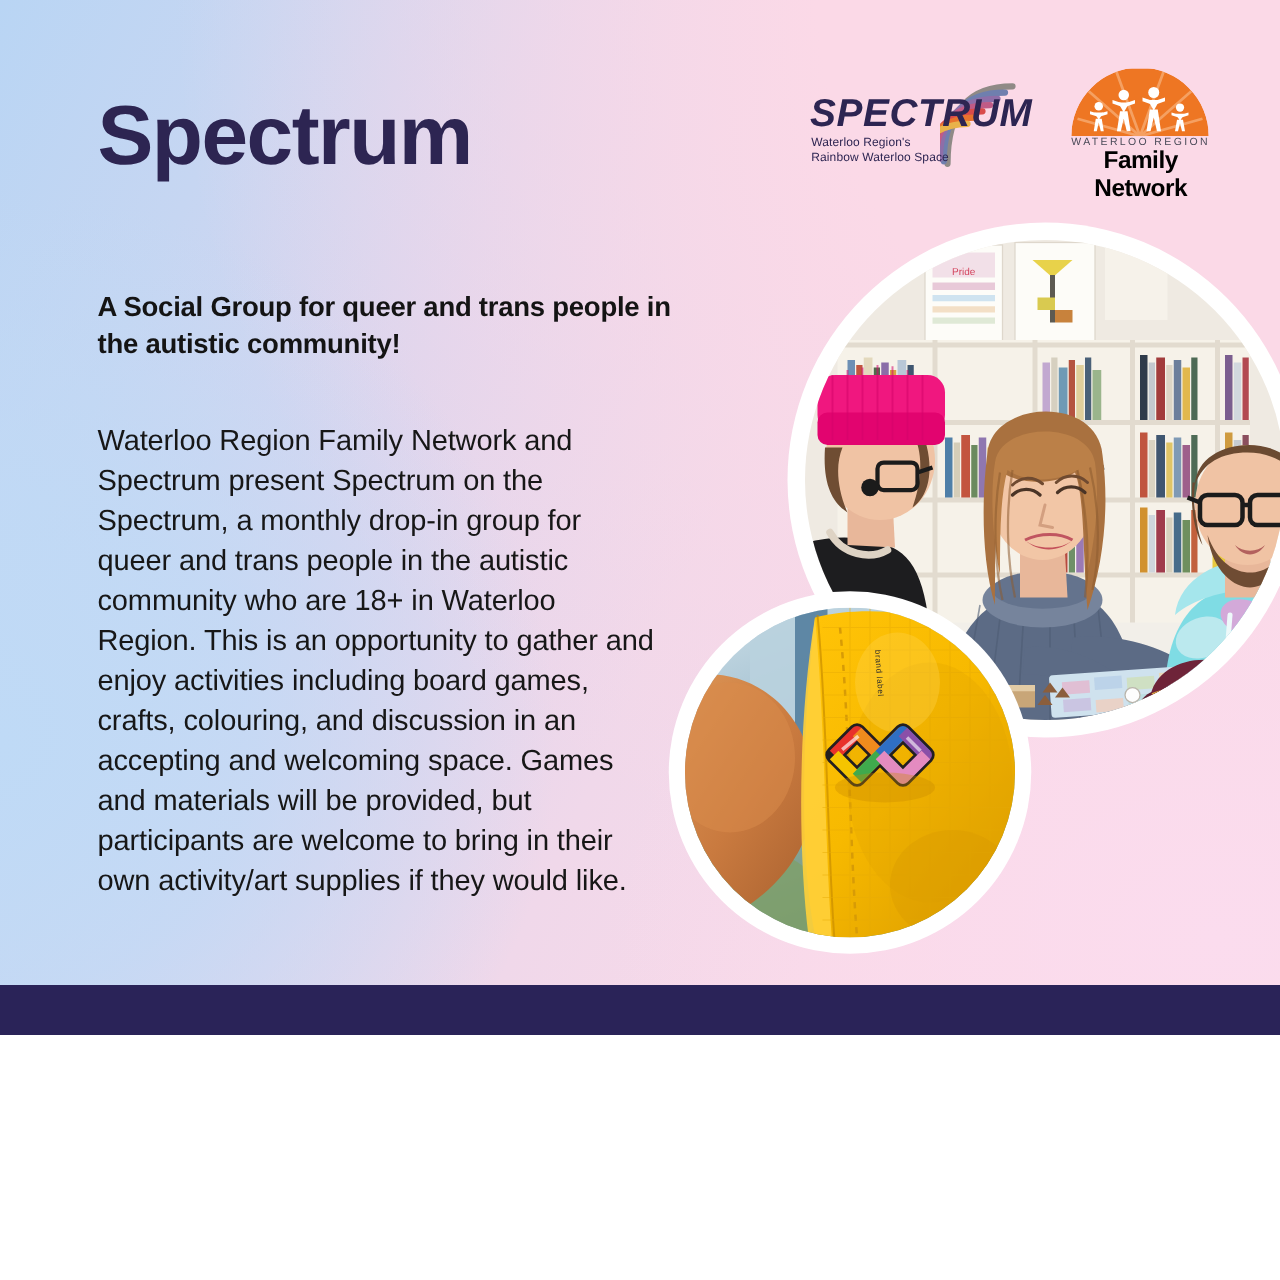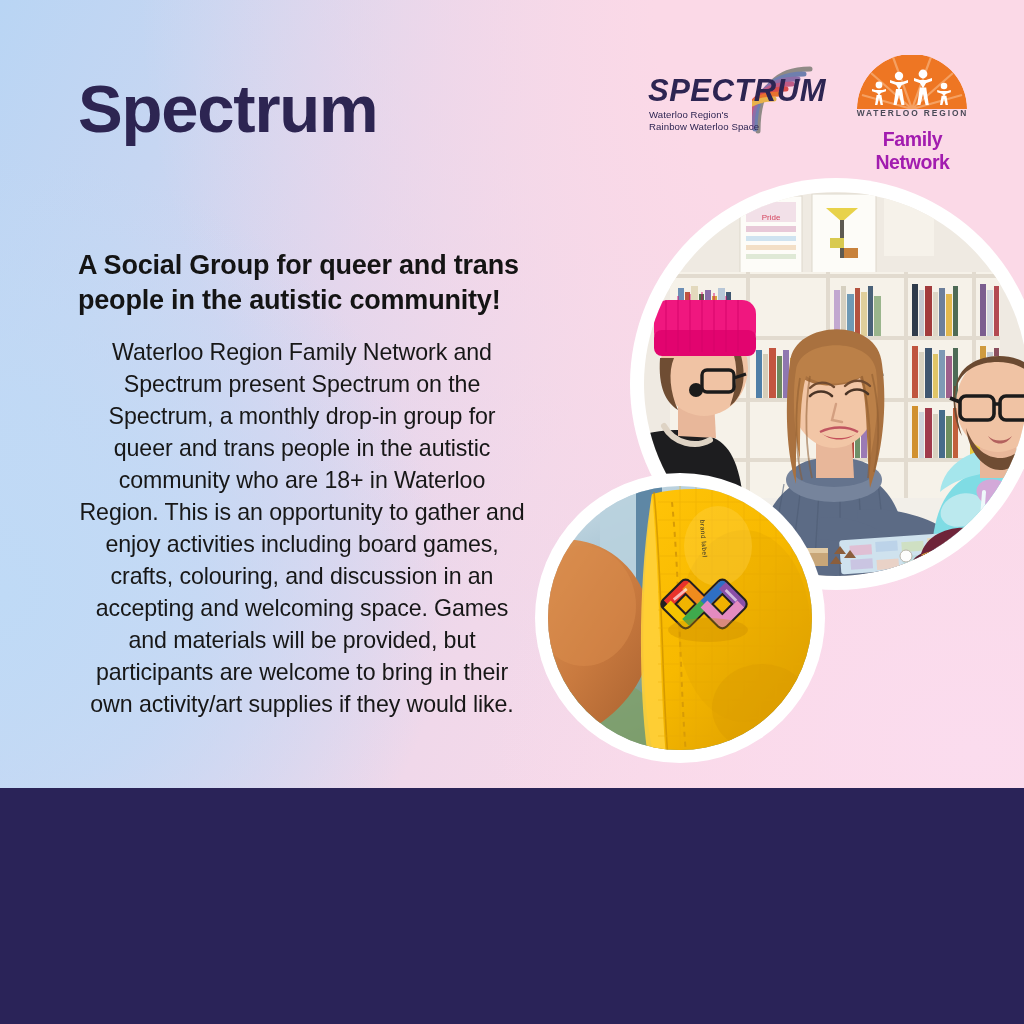--- a/index.html
+++ b/index.html
@@ -5,21 +5,21 @@
   * { margin:0; padding:0; box-sizing:border-box; }
   html,body { width:1024px; height:1024px; }
   body {
     font-family:"Liberation Sans", sans-serif;
     background:#ffffff;
     overflow:hidden;
   }
   .poster {
     position:relative;
     width:1024px;
-    height:1024px;
+    height:828px;
     overflow:hidden;
   }
   
   .bg {
     position:absolute;
     left:0; top:0; width:1024px; height:790px;
     background:
       radial-gradient(120% 140% at 100% 0%, #fbd9e7 0%, #fbd9e7 30%, rgba(251,217,231,0) 72%),
       linear-gradient(115deg, #b9d5f4 0%, #c6d6f2 16%, #dcd5ee 34%, #f0d8ea 55%, #f9d9e8 74%, #fbd9e7 100%);
   }
@@ -44,39 +44,38 @@
     color:#2d2552;
     font-size:67px;
     line-height:0.99;
     font-weight:700;
     letter-spacing:-1.2px;
   }
   .headline .l2 { display:block; }
   
   .subhead {
     position:absolute;
-    left:78px; top:248px;
+    left:78px; top:232px;
     width:470px;
     color:#141414;
-    font-size:27px;
+    font-size:22px;
     line-height:1.30;
     font-weight:700;
     letter-spacing:-0.2px;
   }
   
   .body-copy {
     position:absolute;
     left:78px; top:336px;
     width:448px;
     color:#171717;
     font-size:23.2px;
     line-height:1.38;
     font-weight:400;
     letter-spacing:-0.1px;
-    text-align:center;
   }
   
   .logos {
     position:absolute;
     left:640px; top:55px;
     width:340px; height:90px;
   }
   .logo-spectrum {
     position:absolute; left:0; top:18px; width:175px; height:70px;
   }
@@ -92,27 +91,27 @@
     line-height:1.25; letter-spacing:0.1px;
   }
   .sp-rainbow { position:absolute; left:112px; top:-12px; }
 
   .logo-wrfn {
     position:absolute; left:205px; top:0px; width:135px; height:85px;
   }
   .wrfn-arc { position:absolute; left:12px; top:0px; }
   .wrfn-sub {
     position:absolute; left:0; top:53px; width:135px;
-    text-align:center; font-size:8.4px; font-weight:700;
+    text-align:center; font-size:8.4px; font-weight:400;
     color:#4a4a58; letter-spacing:1.9px;
   }
   .wrfn-name {
     position:absolute; left:0; top:62px; width:135px;
     text-align:center; font-size:19.5px; font-weight:700;
-    color:#a21caf; letter-spacing:-0.4px;margin-top:11px;
+    color:#000000; letter-spacing:-0.4px;
   }
   
   .photo {
     position:absolute;
     border-radius:50%;
     overflow:hidden;
     background:#fff;
   }
   .photo-ring {
     position:absolute;

